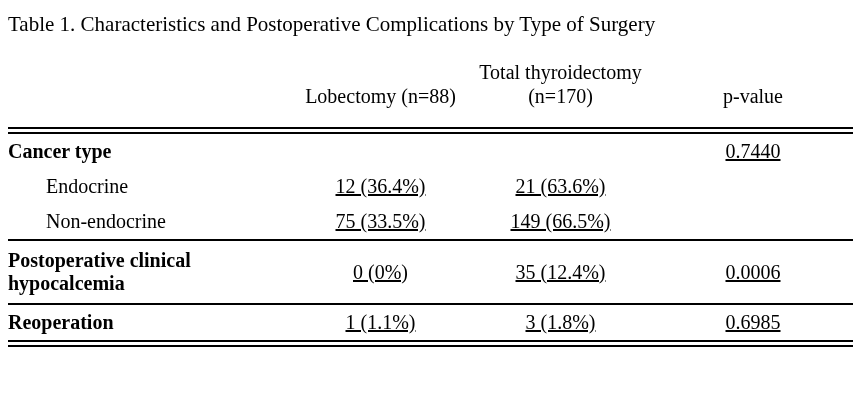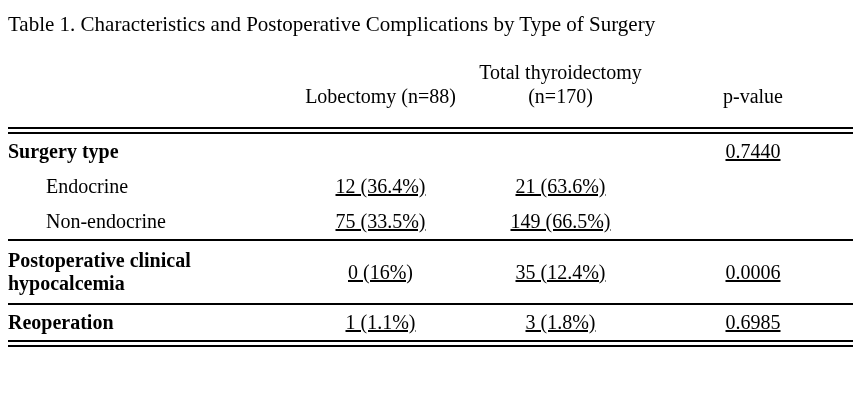--- a/index.html
+++ b/index.html
@@ -72,40 +72,40 @@
       <tr>
         <th></th>
         <th>Lobectomy (n=88)</th>
         <th>Total thyroidectomy
 (n=170)</th>
         <th>p-value</th>
       </tr>
     </thead>
     <tbody>
       <tr class="section">
-        <td class="label">Surgery type</td>
+        <td class="label">Cancer type</td>
         <td class="num"></td>
         <td class="num"></td>
         <td class="num">0.7440</td>
       </tr>
       <tr class="indent">
         <td class="label">Endocrine</td>
         <td class="num">12 (36.4%)</td>
         <td class="num">21 (63.6%)</td>
         <td class="num"></td>
       </tr>
       <tr class="indent rule-single">
         <td class="label">Non-endocrine</td>
         <td class="num">75 (33.5%)</td>
         <td class="num">149 (66.5%)</td>
         <td class="num"></td>
       </tr>
       <tr class="section rule-single tall">
         <td class="label">Postoperative clinical hypocalcemia</td>
-        <td class="num">0 (16%)</td>
+        <td class="num">0 (0%)</td>
         <td class="num">35 (12.4%)</td>
         <td class="num">0.0006</td>
       </tr>
       <tr class="section rule-double">
         <td class="label">Reoperation</td>
         <td class="num">1 (1.1%)</td>
         <td class="num">3 (1.8%)</td>
         <td class="num">0.6985</td>
       </tr>
     </tbody>

